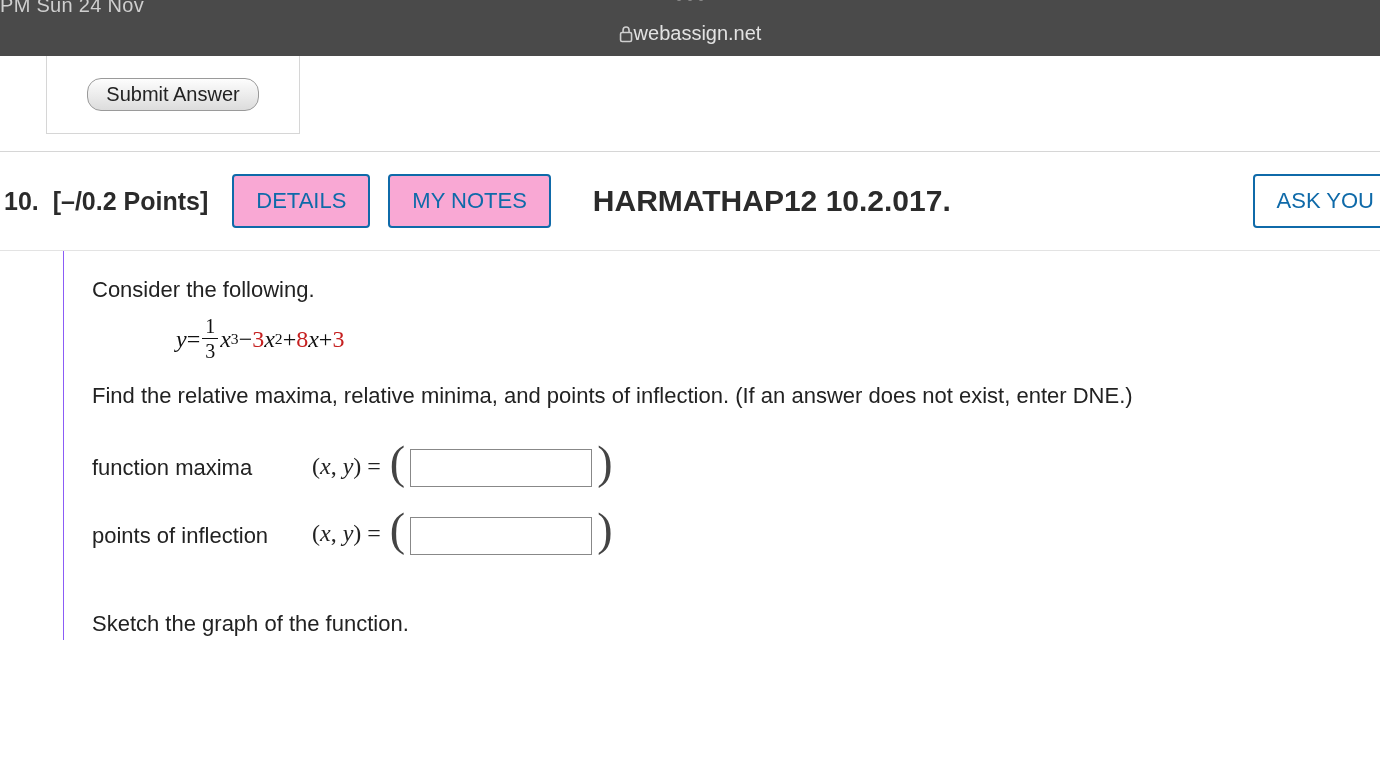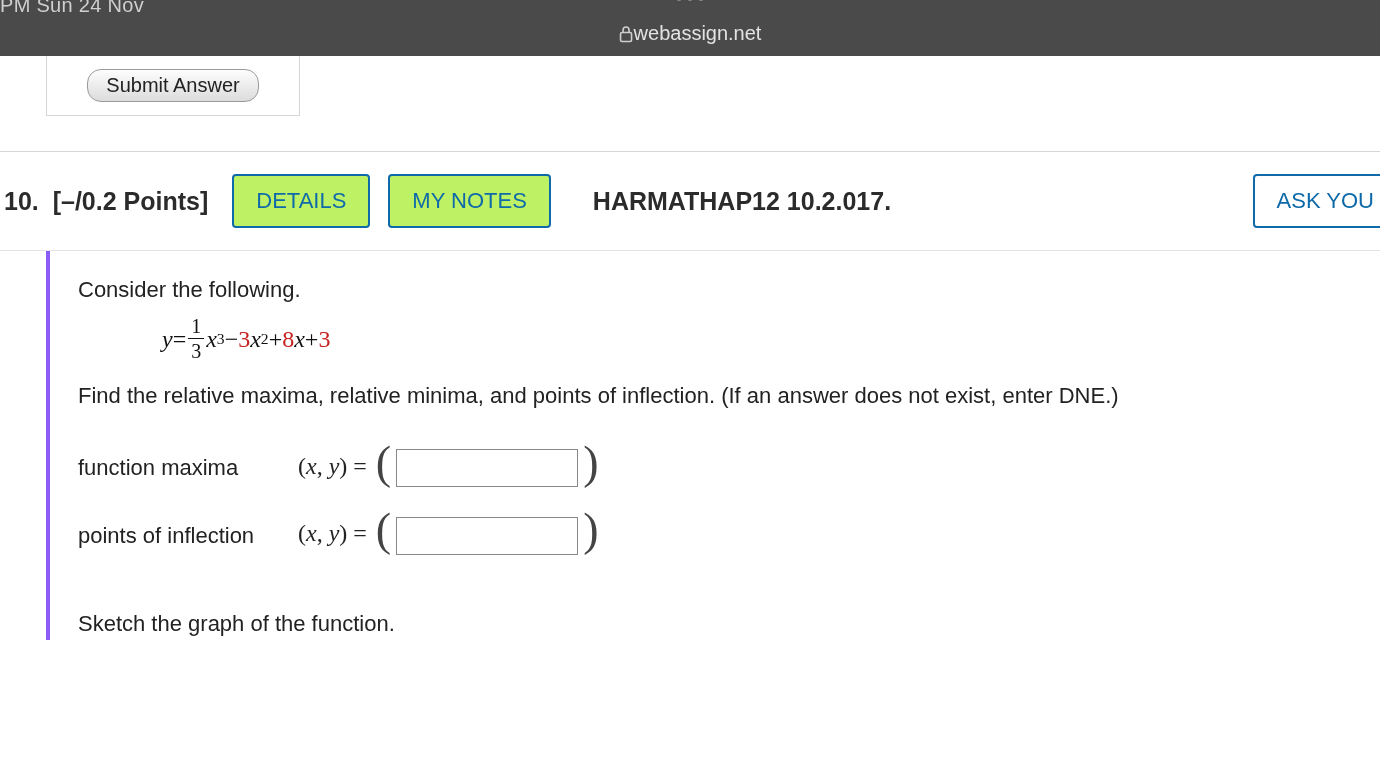--- a/index.html
+++ b/index.html
@@ -53,21 +53,21 @@
   .prev-question {
     border-bottom: 1px solid #d6d6d6;
     height: 96px;
     position: relative;
   }
   .prev-tab {
     position: absolute;
     left: 46px;
     top: 0;
     width: 254px;
-    height: 60px;
+    height: 78px;
     background: #fff;
     border-left: 1px solid #d6d6d6;
     border-right: 1px solid #d6d6d6;
     border-bottom: 1px solid #d6d6d6;
     display: flex;
     align-items: center;
     justify-content: center;
   }
   .submit-btn {
     font-size: 20px;
@@ -91,51 +91,51 @@
     font-size: 25px;
     font-weight: 700;
     color: #2b2b2b;
     margin-left: -2px;
     padding-right: 6px;
   }
   .q-points { font-weight: 700; }
   .pill-btn {
     border: 2px solid #0f6aa9;
     color: #0f6aa9;
-    background: #bef264;
+    background: #f9a8d4;
     font-size: 22px;
     padding: 12px 22px;
     border-radius: 4px;
     font-weight: 500;
     cursor: pointer;
   }
   .q-ref {
-    font-size: 25px;
+    font-size: 30px;
     font-weight: 700;
     color: #2b2b2b;
     margin-left: 24px;
   }
   .ask-btn {
     border: 2px solid #0f6aa9;
     color: #0f6aa9;
     background: #fff;
     font-size: 22px;
     padding: 12px 8px 12px 22px;
     border-radius: 4px;
     font-weight: 500;
     margin-left: auto;
     margin-right: -4px;
     cursor: pointer;
     white-space: nowrap;
   }
 
   
   .q-body {
-    border-left: 4px solid #8b5cf6;
-    margin-left: 46px;
+    border-left: 1px solid #8b5cf6;
+    margin-left: 63px;
     padding: 22px 0 0 28px;
     font-size: 22px;
     color: #222;
     line-height: 1.5;
   }
   .intro { margin-bottom: 8px; }
   .equation {
     font-family: Georgia, 'Times New Roman', serif;
     font-style: italic;
     font-size: 24px;

